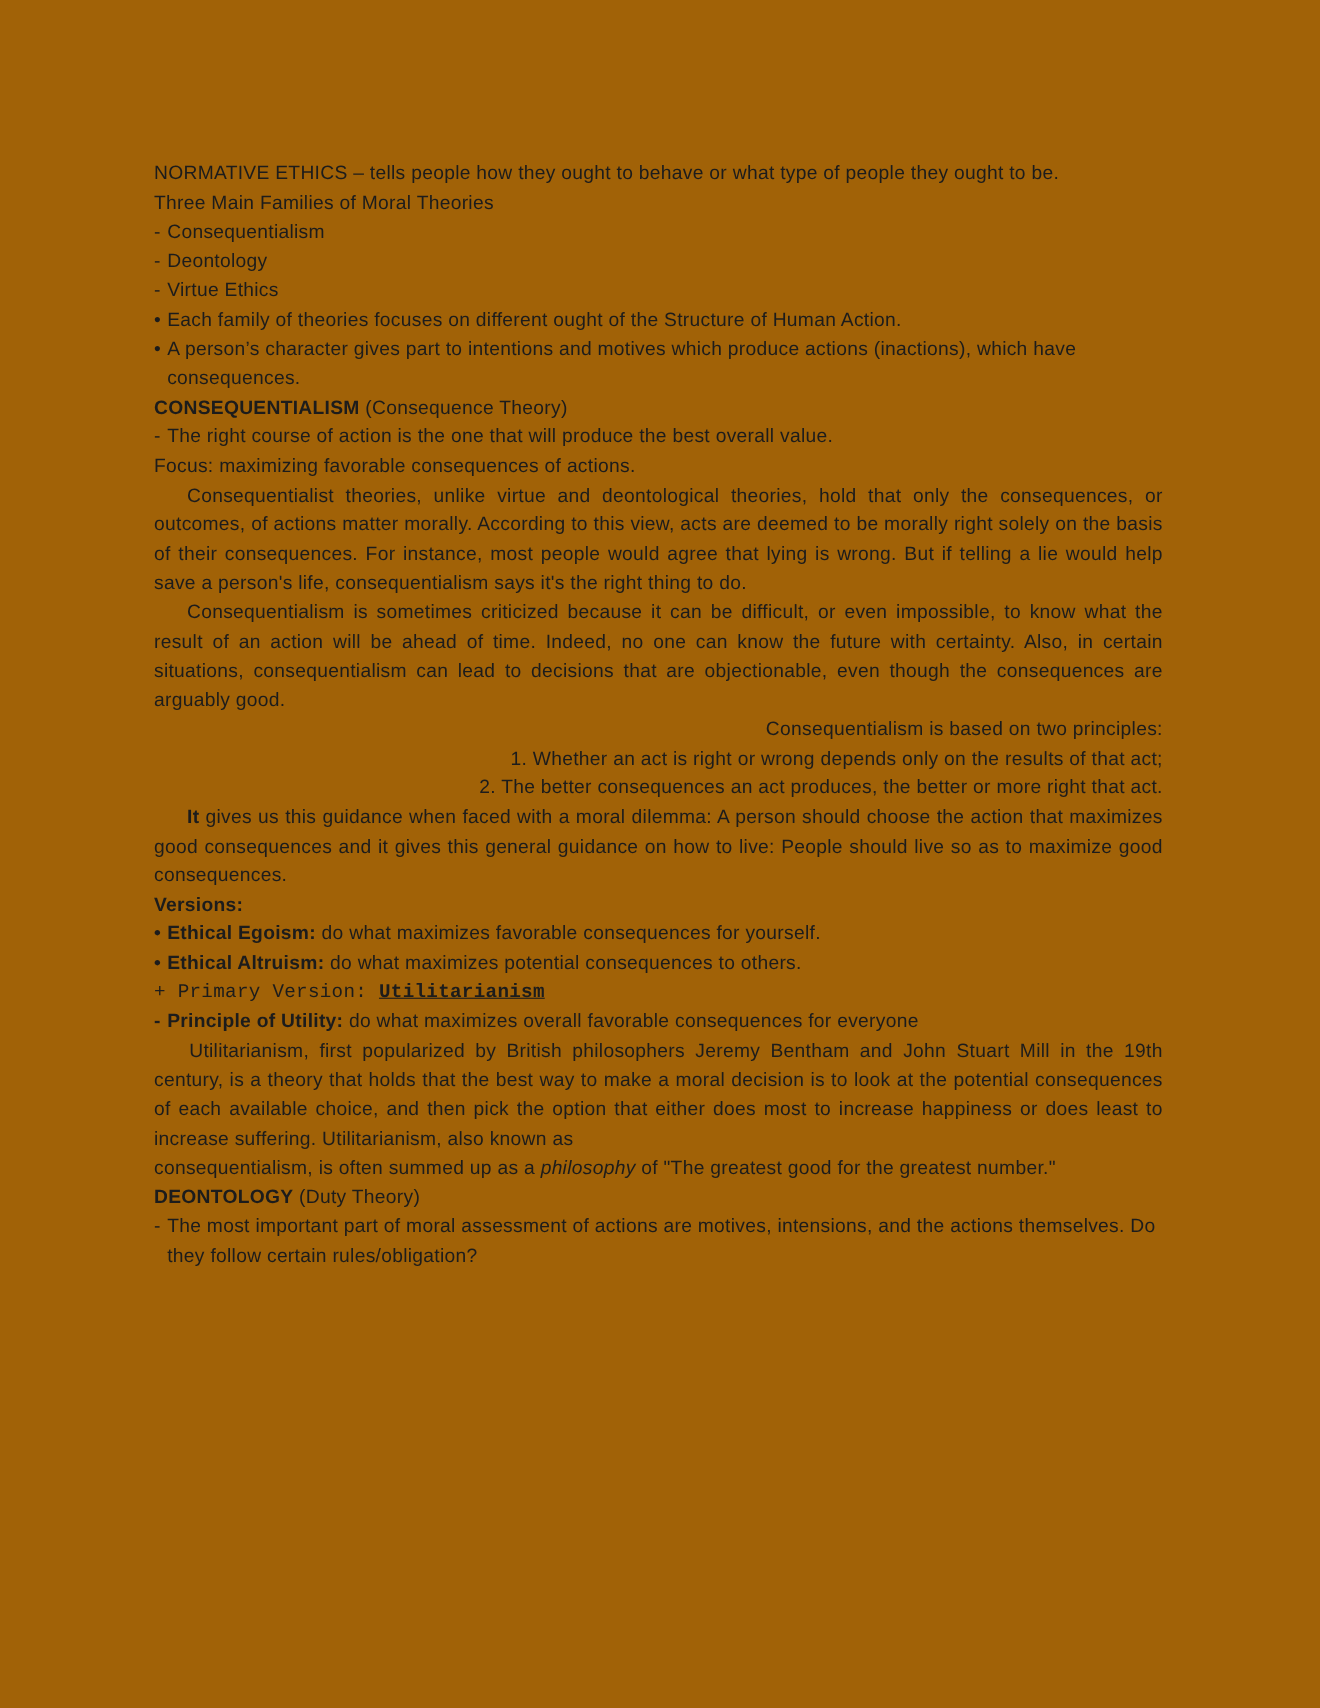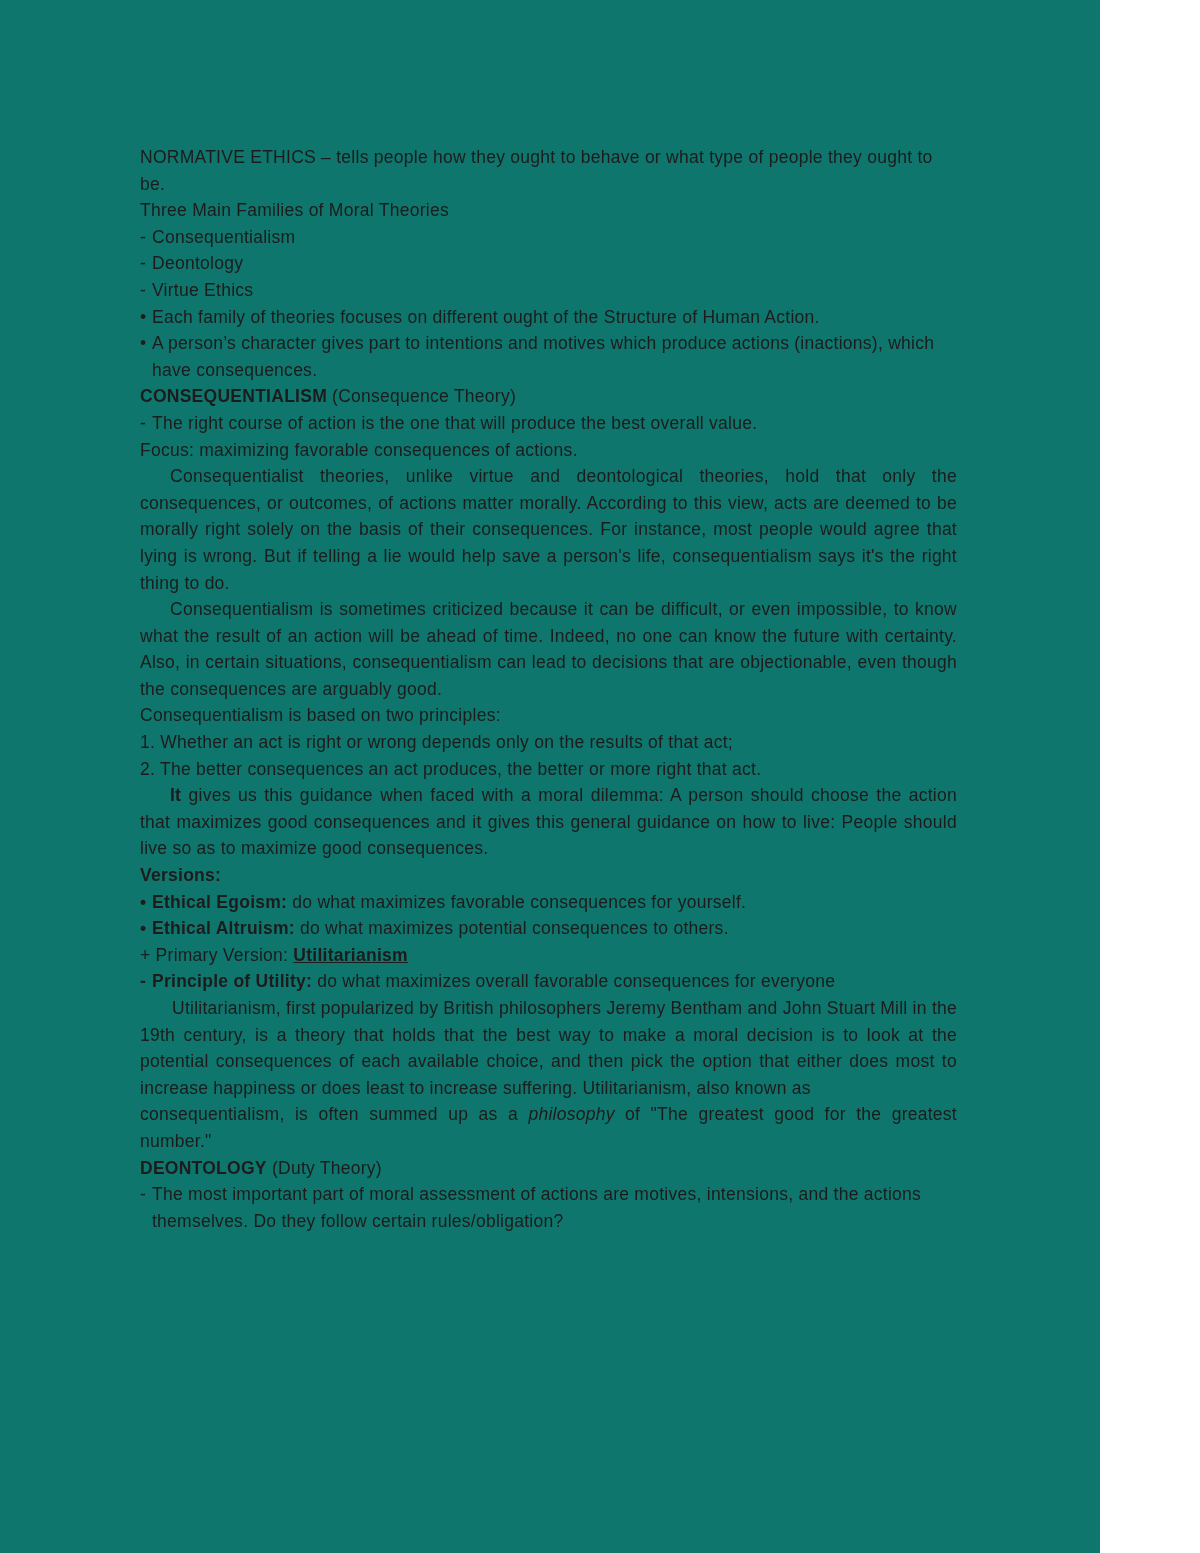--- a/index.html
+++ b/index.html
@@ -1,20 +1,20 @@
 <!DOCTYPE html>
 <html><head>
 <meta charset="utf-8">
 <style>
   html, body { margin: 0; padding: 0; background: #ffffff; }
   .page {
     position: relative;
-    width: 1100px;
+    width: 1200px;
     height: 1553px;
-    background: #0f766e;
+    background: #a16207;
     box-sizing: border-box;
     padding: 144px 143px 0 140px;
     overflow: hidden;
   }
   .doc {
     font-family: "Liberation Sans", "DejaVu Sans", sans-serif;
     font-size: 17.5px;
     line-height: 26.6px;
     color: #1c1c1c;
     letter-spacing: 0.015em;
@@ -29,23 +29,23 @@
   .sec-gap-sm    { margin-bottom: 22px; }
   .sec-gap-md    { margin-bottom: 24px; }
   .sec-gap-lg    { margin-bottom: 29px; }
   .sec-gap-xs    { margin-bottom: 14px; }
 
   
   .hang { display: flex; align-items: flex-start; }
   .hang .mk { flex: 0 0 12px; }
   .ml18 { margin-left: 18px; }
   .ml16 { margin-left: 16px; }
-  .ml23 { margin-left: 23px; }
+  .ml23 { margin-left: 23px; font-family: Liberation Mono, monospace; }
   .ml28 { margin-left: 28px; }
-  .ml30 { margin-left: 30px; }
+  .ml30 { margin-left: 30px; text-align: right; }
   .ml48 { margin-left: 48px; }
   .mk15 { flex: 0 0 15px; }
   .mk14 { flex: 0 0 14px; }
 
   .para {
     text-align: justify;
     text-indent: 30px;
   }
   .para-u {
     text-align: justify;

